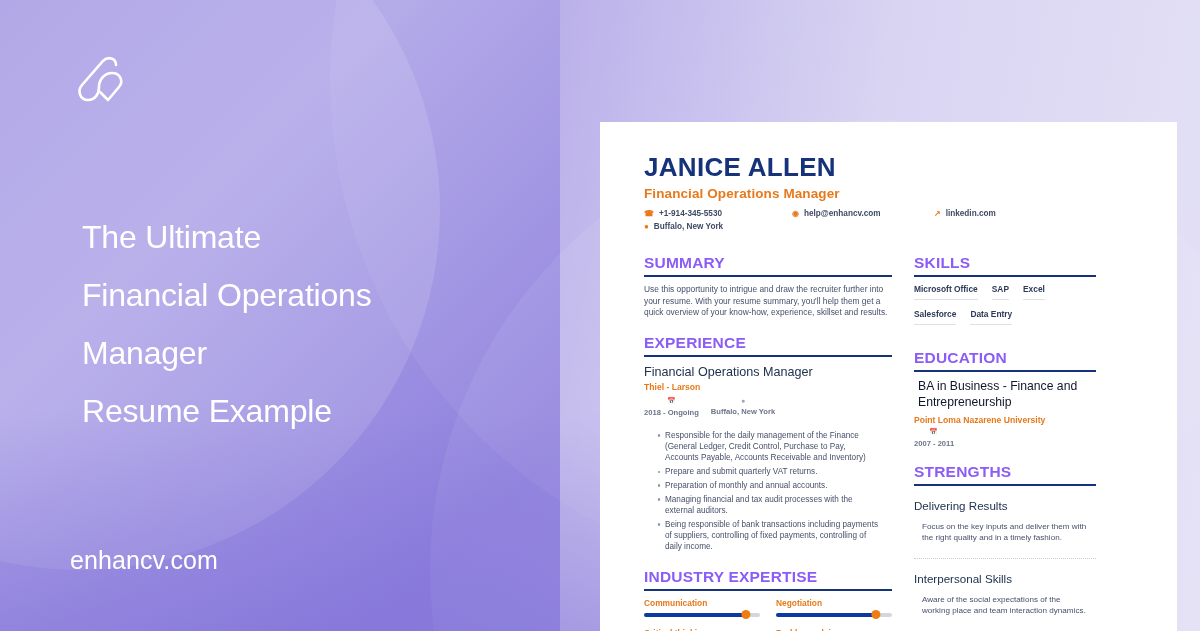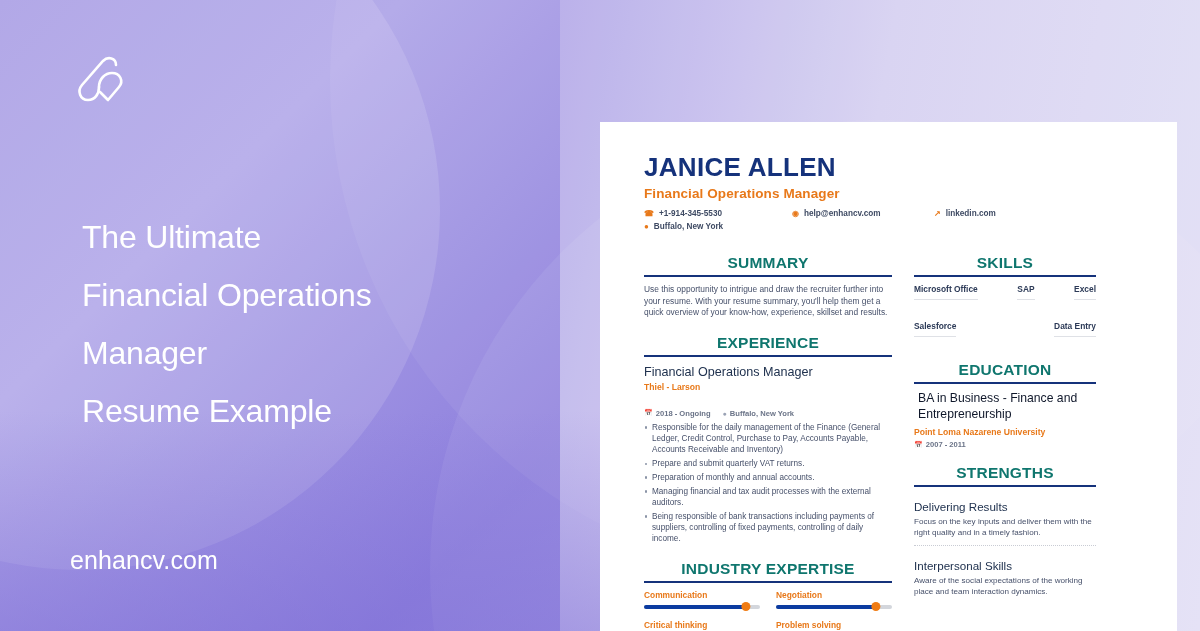--- a/index.html
+++ b/index.html
@@ -71,69 +71,69 @@
   .ct-phone{left:0;top:0;}
   .ct-loc{left:0;top:13px;}
   .ct-mail{left:148px;top:0;}
   .ct-link{left:290px;top:0;}
 
   .cols{display:flex;gap:0;margin-top:14px;}
   .colL{width:248px;}
   .colR{width:182px;margin-left:22px;}
 
   .sec-h{
-    font-size:15.5px;font-weight:700;color:#0f766e;letter-spacing:0.2px;
-    margin:0 0 3px 0;line-height:19px;text-align:center;
+    font-size:15.5px;font-weight:700;color:#8b5cf6;letter-spacing:0.2px;
+    margin:0 0 3px 0;line-height:19px;
   }
   .sec-rule{height:2px;background:#15327b;width:100%;margin-bottom:7px;}
   .sec{margin-bottom:14px;}
 
   .body-txt{font-size:8.4px;line-height:11.6px;color:#46506a;margin:0;}
 
   .job-title{font-size:12.6px;color:#20324f;font-weight:400;line-height:16px;margin:0;}
-  .job-co{font-size:8.6px;font-weight:700;color:#e8791a;margin:1px 0 16px 0;line-height:12px;}
+  .job-co{font-size:8.6px;font-weight:700;color:#e8791a;margin:1px 0 4px 0;line-height:12px;}
   .job-meta{display:flex;gap:12px;margin:2px 0 4px 0;}
-  .meta-i{display:flex;align-items:center;gap:3px;font-size:7.6px;color:#6b7488;font-weight:600;}
+  .meta-i{display:flex;align-items:center;gap:3px;font-size:7.6px;color:#6b7488;font-weight:600;flex-direction:column;}
   .meta-i .gi{color:#9aa2b4;font-size:7px;}
 
-  ul.bul{margin:0;padding:0;list-style:none;}
+  ul.bul{margin:13px;padding:0;list-style:none;}
   ul.bul li{
     position:relative;padding-left:8px;font-size:8.2px;line-height:11.3px;
     color:#46506a;margin-bottom:2.5px;
   }
   ul.bul li:before{
     content:"";position:absolute;left:1px;top:4.4px;width:2.4px;height:2.4px;
     border-radius:50%;background:#8a93a6;
   }
 
   
   .sk-grid{display:flex;flex-wrap:wrap;gap:0 16px;}
   .sk{width:116px;margin-bottom:11px;}
   .sk-lbl{font-size:8.4px;font-weight:700;color:#e8791a;margin-bottom:4px;line-height:11px;}
   .sk-track{position:relative;height:4px;background:#d3d6dc;border-radius:2px;}
   .sk-fill{position:absolute;left:0;top:0;height:4px;background:#0b3ba0;border-radius:2px;}
   .sk-knob{position:absolute;top:-2.6px;width:9.2px;height:9.2px;border-radius:50%;background:#f07c14;transform:translateX(-4.6px);}
 
   
-  .chips{display:flex;flex-wrap:wrap;gap:12px 14px;justify-content:space-between;}
+  .chips{display:flex;flex-wrap:wrap;gap:0 14px;}
   .chip{
     font-size:8.4px;font-weight:600;color:#2c3a57;
     padding:0 0 5px 0;margin-bottom:9px;
     border-bottom:1.4px solid #dfe1e6;
   }
 
   
   .edu-deg{font-size:12.2px;color:#0f172a;line-height:15.5px;margin:4px;}
   .edu-sch{font-size:8.6px;font-weight:700;color:#e8791a;margin:2px 0 0 0;line-height:12px;}
 
   
   .str{padding-bottom:7px;margin-bottom:7px;border-bottom:1px dotted #c9ccd4;}
   .str:last-child{border-bottom:none;}
   .str-t{font-size:11.6px;color:#20324f;line-height:15px;margin:12px 0 2px 0;}
-  .str-d{font-size:8.1px;line-height:11px;color:#46506a;margin:0;}
+  .str-d{font-size:8.1px;line-height:11px;color:#46506a;margin:8px;}
 </style>
 </head>
 <body>
 
 <div class="stage">
 
   <div class="bg"></div>
   <div class="bg-right-wash"></div>
   <div class="bg-circle"></div>
   <div class="bg-arc"></div>

